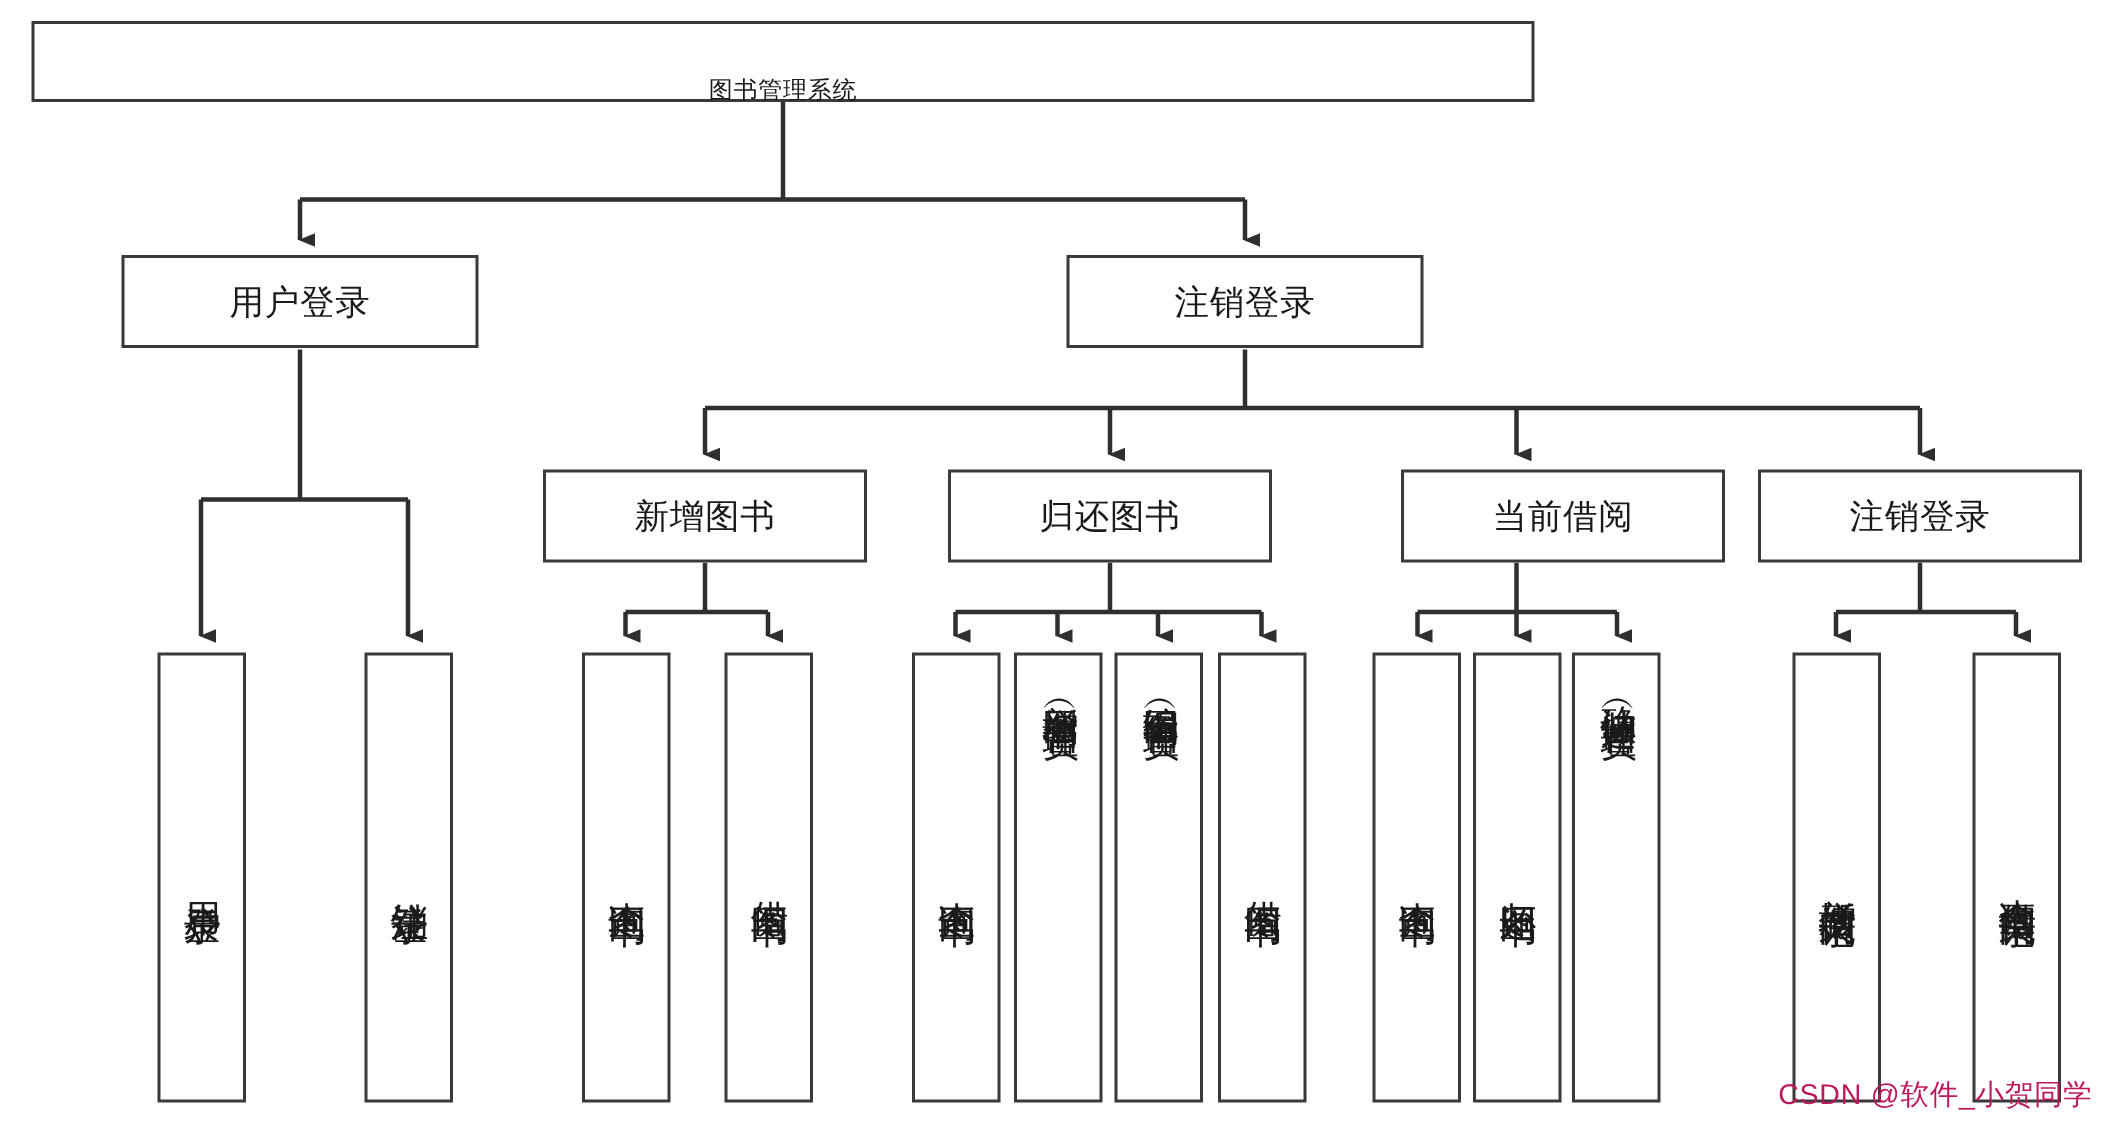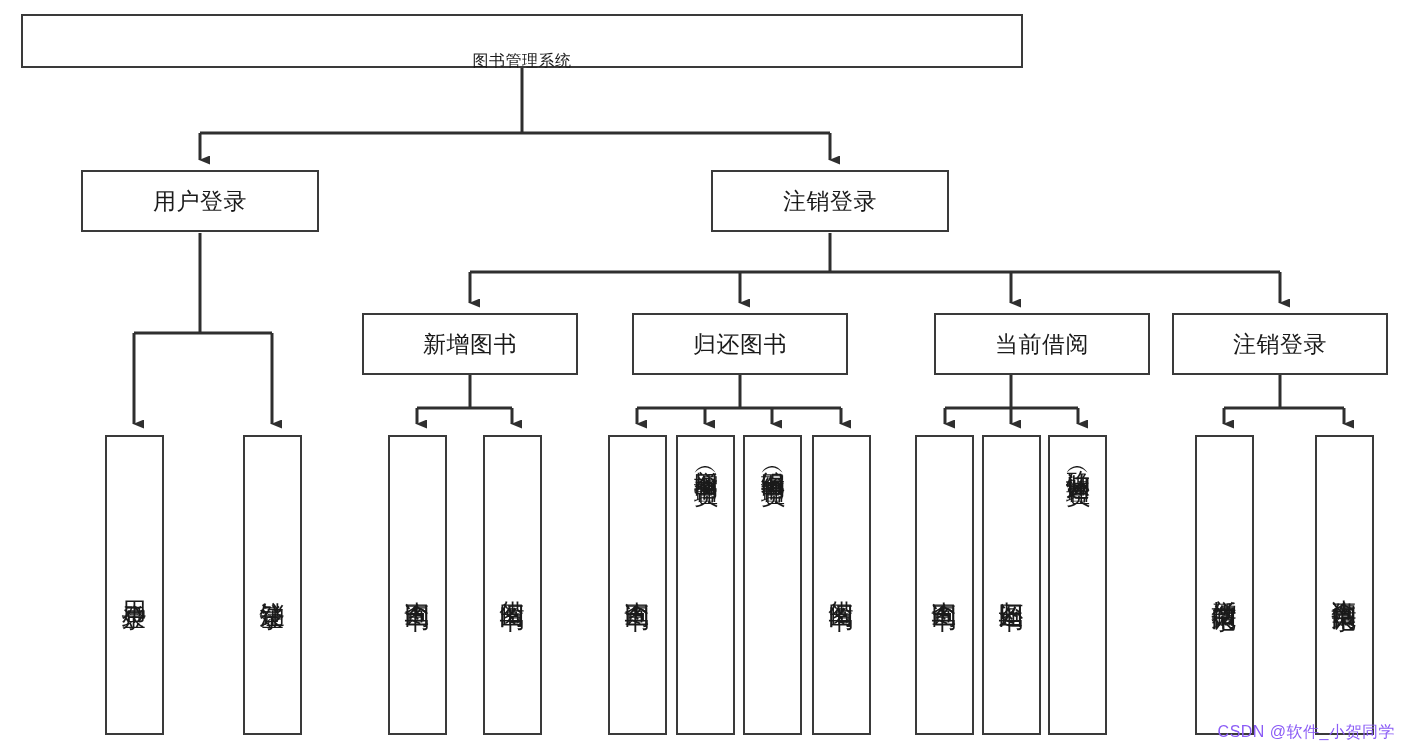--- a/index.html
+++ b/index.html
@@ -70,22 +70,22 @@
   }
   
   .node.vert.center {
     align-items: center;
     padding-top: 0;
   }
   #watermark {
     position: absolute;
     right: 10px;
     bottom: 4px;
-    font-size: 16px;
-    color: #8b5cf6;
+    font-size: 19px;
+    color: #be185d;
     letter-spacing: 0.5px;
     white-space: nowrap;
     z-index: 20;
   }
 </style>
 </head>
 <body>
 
 <div id="diagram-root">
 

